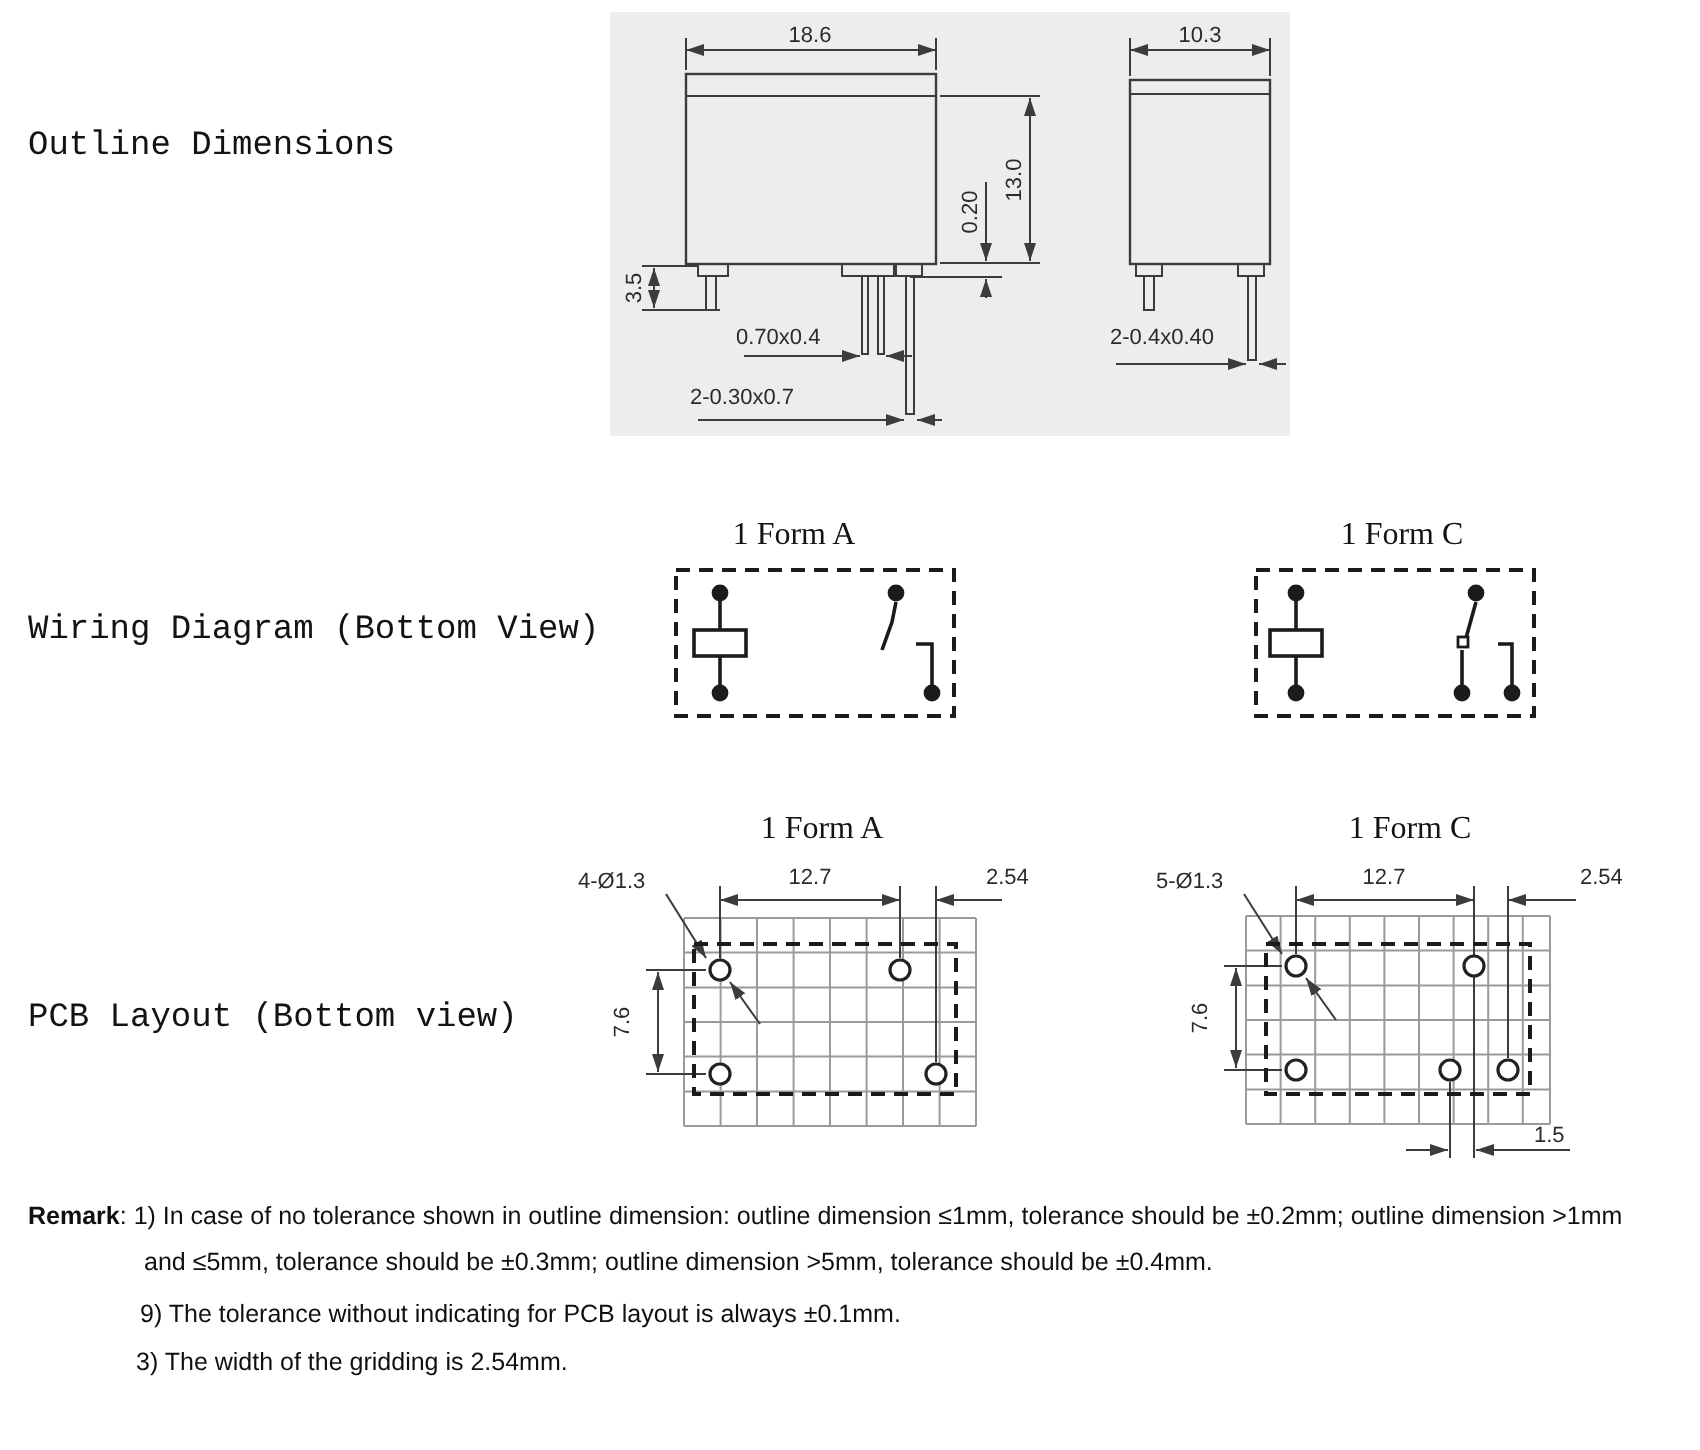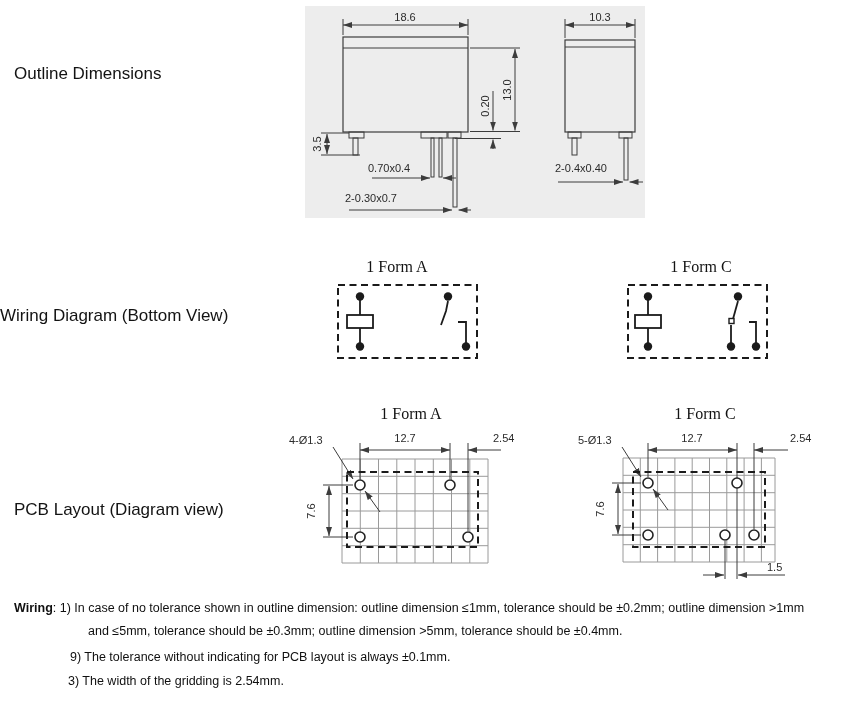--- a/index.html
+++ b/index.html
@@ -1,18 +1,18 @@
 <!DOCTYPE html>
 <html><head>
 <meta charset="utf-8">
 <style>
   html,body{margin:0;padding:0;}
   body{width:850px;height:725px;position:relative;background:#ffffff;
        font-family:"Liberation Sans",sans-serif;overflow:hidden;}
-  .sec-label{position:absolute;font-family:Liberation Sans, sans-serif;
+  .sec-label{position:absolute;font-family:Liberation Mono, monospace;
              font-size:17px;color:#131313;white-space:nowrap;}
   .panel{position:absolute;left:305px;top:6px;width:340px;height:212px;background:#ededed;}
   svg{position:absolute;overflow:visible;}
   svg text{font-family:"Liberation Sans",sans-serif;font-size:11px;fill:#2b2b2b;}
   svg text.title{font-family:"Liberation Serif",serif;font-size:16px;fill:#131313;}
   .ln{stroke:#3c3c3c;stroke-width:1;fill:none;}
   .body-ln{stroke:#3c3c3c;stroke-width:1.2;fill:none;}
   .dash{stroke:#1b1b1b;stroke-width:2;stroke-dasharray:7 4.5;fill:none;}
   .grid{stroke:#9a9a9a;stroke-width:1;}
   .hole{fill:#ffffff;stroke:#222222;stroke-width:1.6;}
@@ -26,22 +26,22 @@
 
 <svg width="0" height="0">
   <defs>
     <marker id="ah" markerWidth="9" markerHeight="6" refX="9" refY="3" orient="auto-start-reverse" markerUnits="userSpaceOnUse">
       <path d="M0,0 L9,3 L0,6 Z" fill="#3c3c3c"></path>
     </marker>
   </defs>
 </svg>
 
 <div class="sec-label" style="left:14px;top:64px">Outline Dimensions</div>
-<div class="sec-label" style="left:0;top:306px">Wiring Diagram (Bottom View)</div>
-<div class="sec-label" style="left:14px;top:500px">PCB Layout (Diagram view)</div>
+<div class="sec-label" style="left:14px;top:306px">Wiring Diagram (Bottom View)</div>
+<div class="sec-label" style="left:14px;top:500px">PCB Layout (Bottom view)</div>
 
 <div class="panel"></div>
 <svg style="left:305px;top:6px" width="340" height="212">
 
   <g>
     <rect class="body-ln" x="38" y="31" width="125" height="95"></rect>
     <line class="ln" x1="38" y1="42" x2="163" y2="42"></line>
 
     <rect class="ln" x="44" y="126" width="15" height="6"></rect>
     <rect class="ln" x="116" y="126" width="26" height="6"></rect>
@@ -232,16 +232,16 @@
   <rect class="dash" x="63" y="72" width="132" height="75"></rect>
   <g>
     <circle class="hole" cx="78" cy="83" r="5"></circle>
     <circle class="hole" cx="167" cy="83" r="5"></circle>
     <circle class="hole" cx="78" cy="135" r="5"></circle>
     <circle class="hole" cx="155" cy="135" r="5"></circle>
     <circle class="hole" cx="184" cy="135" r="5"></circle>
   </g>
 </svg>
 
-<div class="remark" style="left:14px;top:601px"><b>Wiring</b><span>: 1) In case of no tolerance shown in outline dimension: outline dimension ≤1mm, tolerance should be ±0.2mm; outline dimension &gt;1mm</span></div>
-<div class="remark" style="left:88px;top:624px">and ≤5mm, tolerance should be ±0.3mm; outline dimension &gt;5mm, tolerance should be ±0.4mm.</div>
+<div class="remark" style="left:14px;top:601px"><b>Remark</b><span>: 1) In case of no tolerance shown in outline dimension: outline dimension ≤1mm, tolerance should be ±0.2mm; outline dimension &gt;1mm</span></div>
+<div class="remark" style="left:72px;top:624px">and ≤5mm, tolerance should be ±0.3mm; outline dimension &gt;5mm, tolerance should be ±0.4mm.</div>
 <div class="remark" style="left:70px;top:650px">9) The tolerance without indicating for PCB layout is always ±0.1mm.</div>
 <div class="remark" style="left:68px;top:674px">3) The width of the gridding is 2.54mm.</div>
 
 </body></html>

